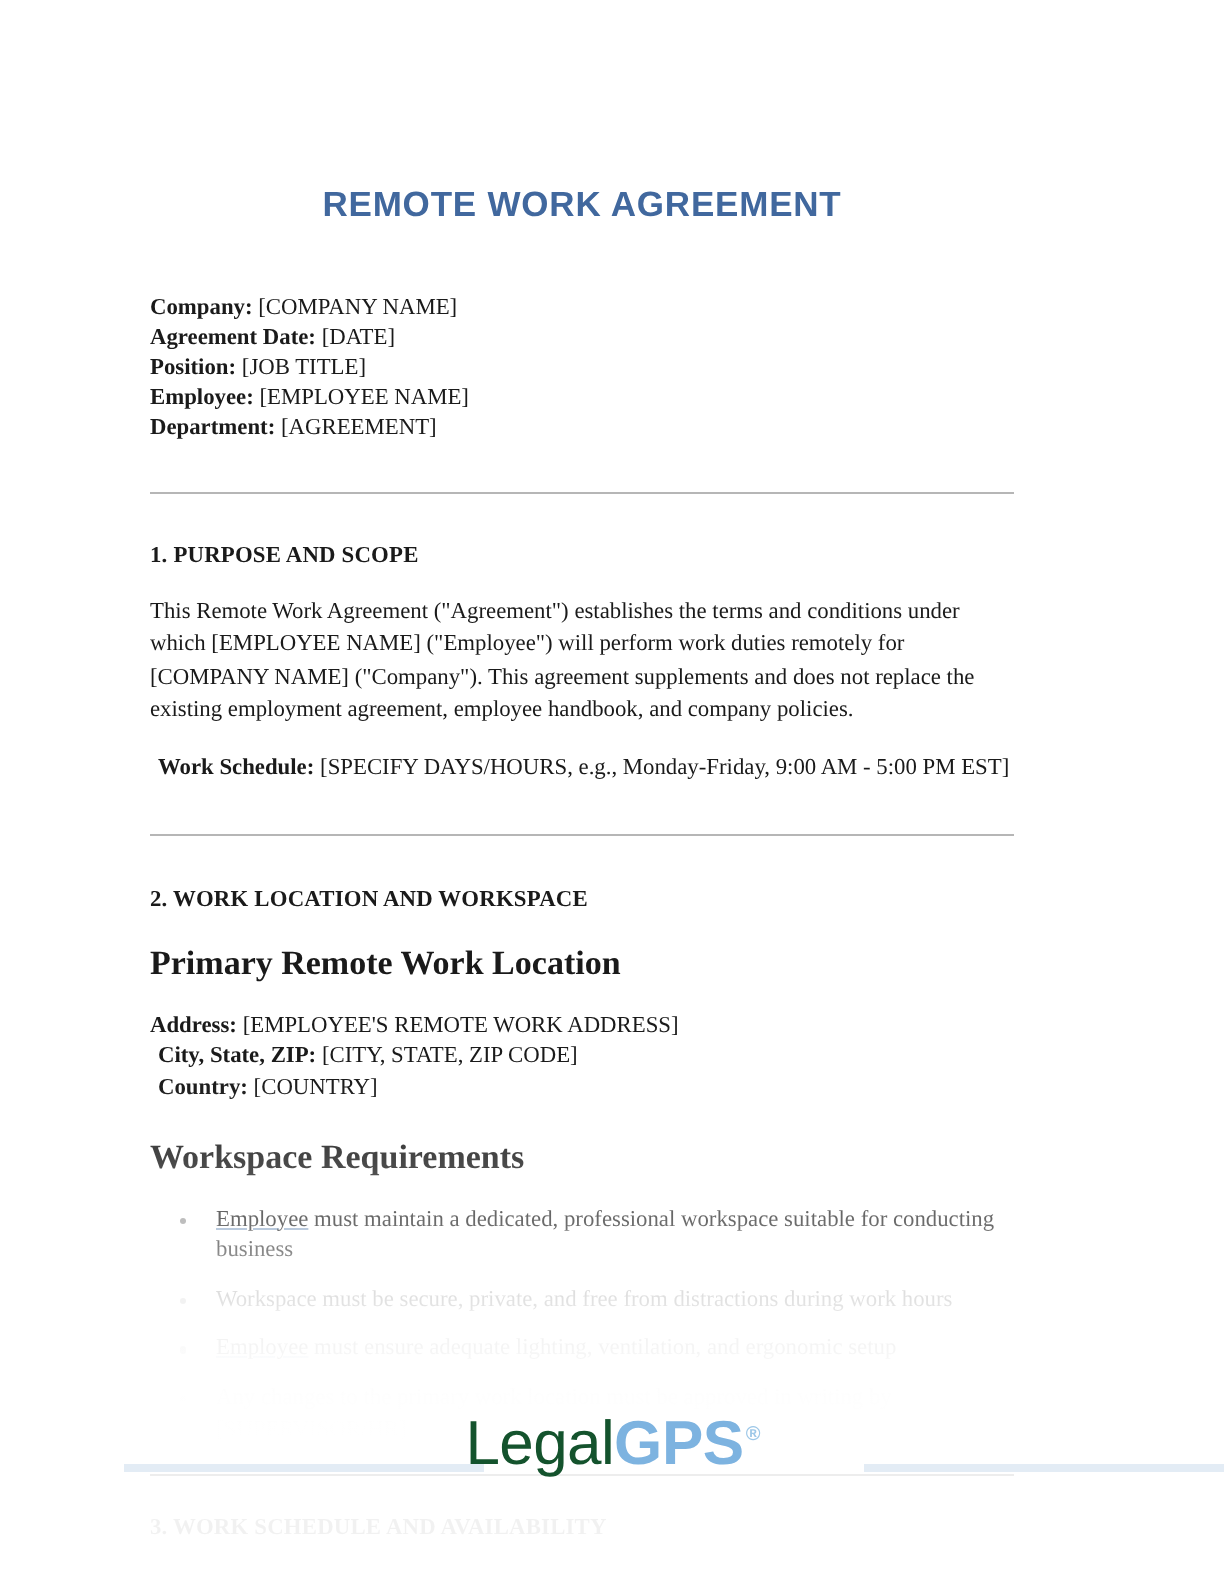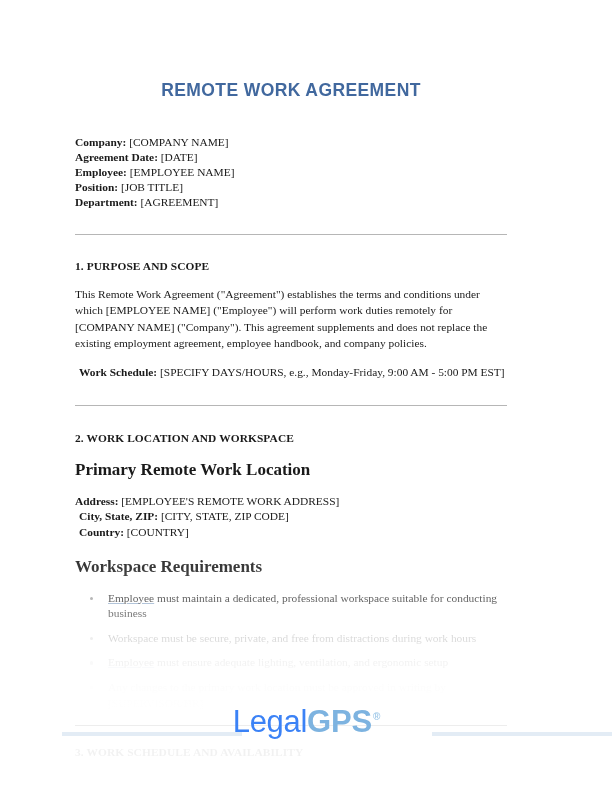--- a/index.html
+++ b/index.html
@@ -31,21 +31,21 @@
   }
 
   
   .doc-title {
     text-align: center;
     font-family: "Liberation Sans", "DejaVu Sans", sans-serif;
     font-weight: bold;
     font-size: 17.5px;
     letter-spacing: 0.4px;
     color: #41689e;
-    margin: 0;
+    margin: 12px;
     padding-top: 80px;
     line-height: 1.2;
   }
 
   
   .meta {
     margin-top: 34px;
     font-size: 11.4px;
     line-height: 15px;
   }
@@ -187,21 +187,21 @@
     right: 0;
     top: 0;
     text-align: center;
     font-family: "Liberation Sans", "DejaVu Sans", sans-serif;
     line-height: 1;
     white-space: nowrap;
   }
   .logo-legal {
     font-size: 31px;
     font-weight: normal;
-    color: #3b82f6;
+    color: #14532d;
     letter-spacing: -0.3px;
     margin-top: 36px;
   }
   .logo-gps {
     font-size: 31px;
     font-weight: bold;
     color: #7db3e0;
     letter-spacing: -0.2px;
   }
   .logo-tm {
@@ -226,26 +226,26 @@
     <div class="meta">
       <div class="meta-row">
         <span class="k">Company:</span>
         <span class="v">[COMPANY NAME]</span>
       </div>
       <div class="meta-row">
         <span class="k">Agreement Date:</span>
         <span class="v">[DATE]</span>
       </div>
       <div class="meta-row">
+        <span class="k">Position:</span>
+        <span class="v">[JOB TITLE]</span>
+      </div>
+      <div class="meta-row">
         <span class="k">Employee:</span>
         <span class="v">[EMPLOYEE NAME]</span>
-      </div>
-      <div class="meta-row">
-        <span class="k">Position:</span>
-        <span class="v">[JOB TITLE]</span>
       </div>
       <div class="meta-row">
         <span class="k">Department:</span>
         <span class="v">[AGREEMENT]</span>
       </div>
     </div>
 
     <hr class="rule rule-1">
 
     <h2 class="sec-h sec-1-h">1. PURPOSE AND SCOPE</h2>

